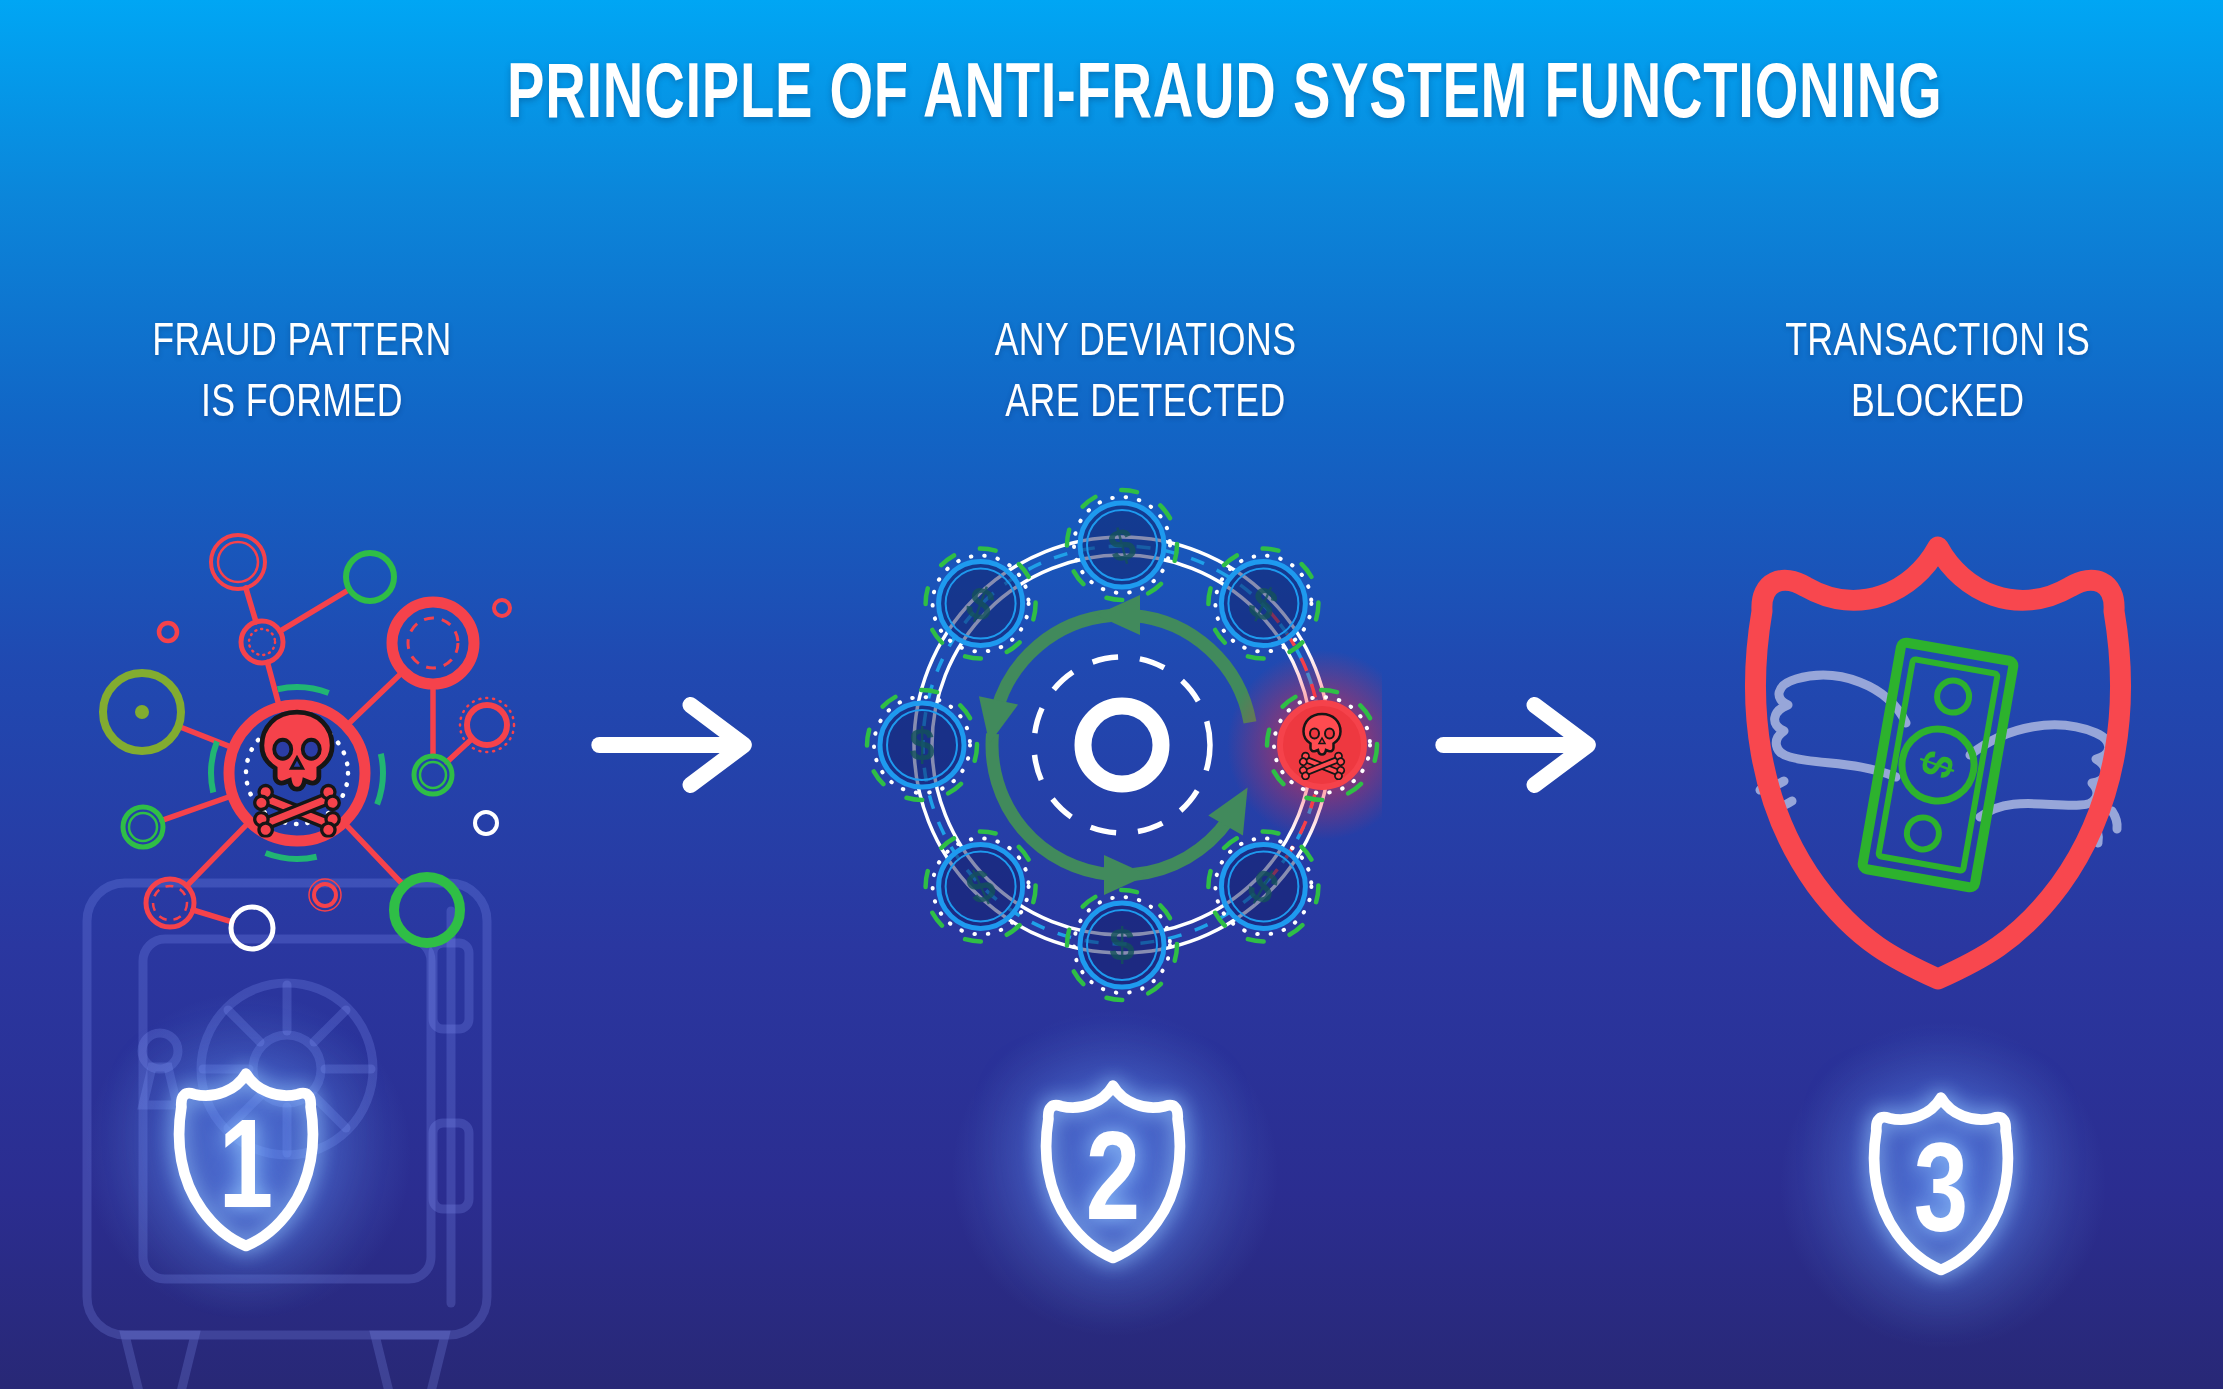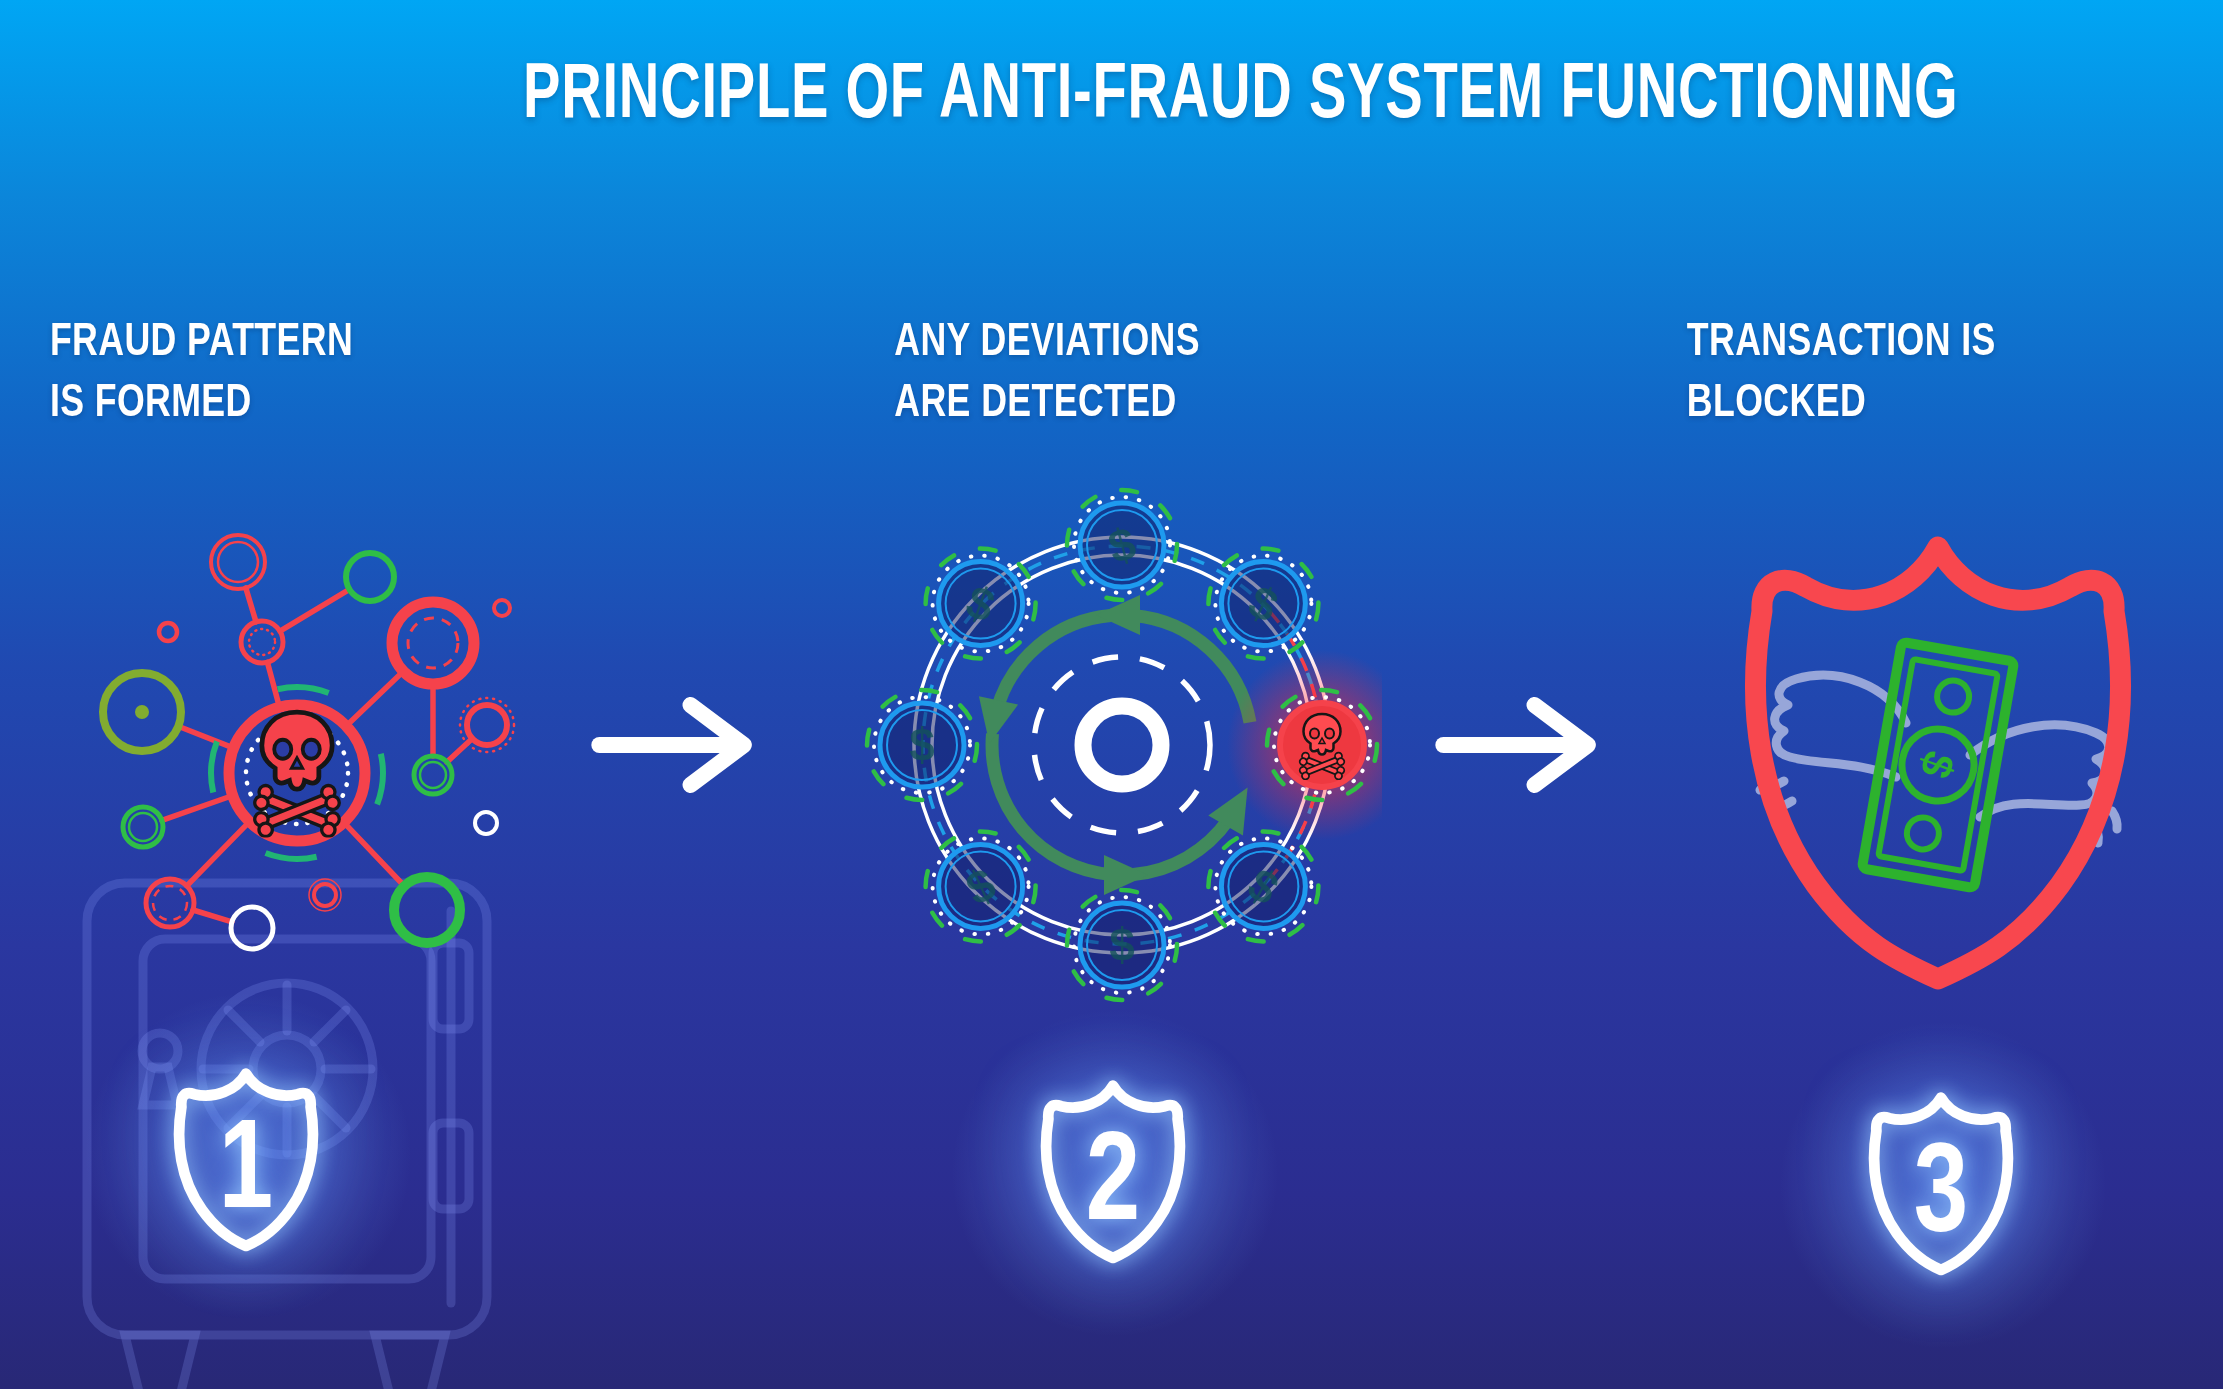--- a/index.html
+++ b/index.html
@@ -3,28 +3,28 @@
 <meta charset="utf-8">
 <style>
   html,body{margin:0;padding:0;background:#10154d}
   .canvas{
     position:relative;width:2223px;height:1389px;overflow:hidden;
     font-family:"Liberation Sans",sans-serif;color:#ffffff;
     background:linear-gradient(180deg,#00a6f4 0%,#0b86da 14%,#1166c6 30%,#2049b1 48%,#2a37a0 68%,#2b2d90 86%,#282876 100%);
   }
   .abs{position:absolute}
   .title{
-    left:244px;top:45px;width:1250px;text-align:center;white-space:nowrap;
+    left:228px;top:45px;width:1250px;text-align:center;white-space:nowrap;
     font-size:78px;font-weight:700;letter-spacing:1px;
     text-shadow:0 3px 8px rgba(0,40,90,.30);
   }
   .squeeze{display:inline-block;transform:scaleX(.72);transform-origin:50% 50%}
   .step-label{
-    top:308px;width:600px;
-    font-size:47px;font-weight:700;line-height:1.30;letter-spacing:.5px;
+    top:308px;width:600px;text-align:center;
+    font-size:47px;font-weight:400;line-height:1.30;letter-spacing:.5px;
     text-shadow:0 2px 6px rgba(0,40,90,.30);
   }
   .step-label .squeeze{transform:scaleX(.76)}
   #label-1{left:2px}#label-2{left:846px}#label-3{left:1638px}
   .badge{filter:drop-shadow(0 0 10px rgba(150,200,255,.95)) drop-shadow(0 0 28px rgba(90,140,255,.65))}
   .badge-glow{width:330px;height:330px;border-radius:50%;
     background:radial-gradient(circle,rgba(110,170,255,.48) 0%,rgba(110,170,255,.16) 45%,rgba(110,170,255,0) 70%)}
   .badge-num{fill:#fff;font-family:"Liberation Sans",sans-serif;font-weight:700;font-size:128px;text-anchor:middle}
   
   .cg{fill:none;stroke:#2fbe46;stroke-width:4.5;stroke-dasharray:16 27;stroke-linecap:round}

